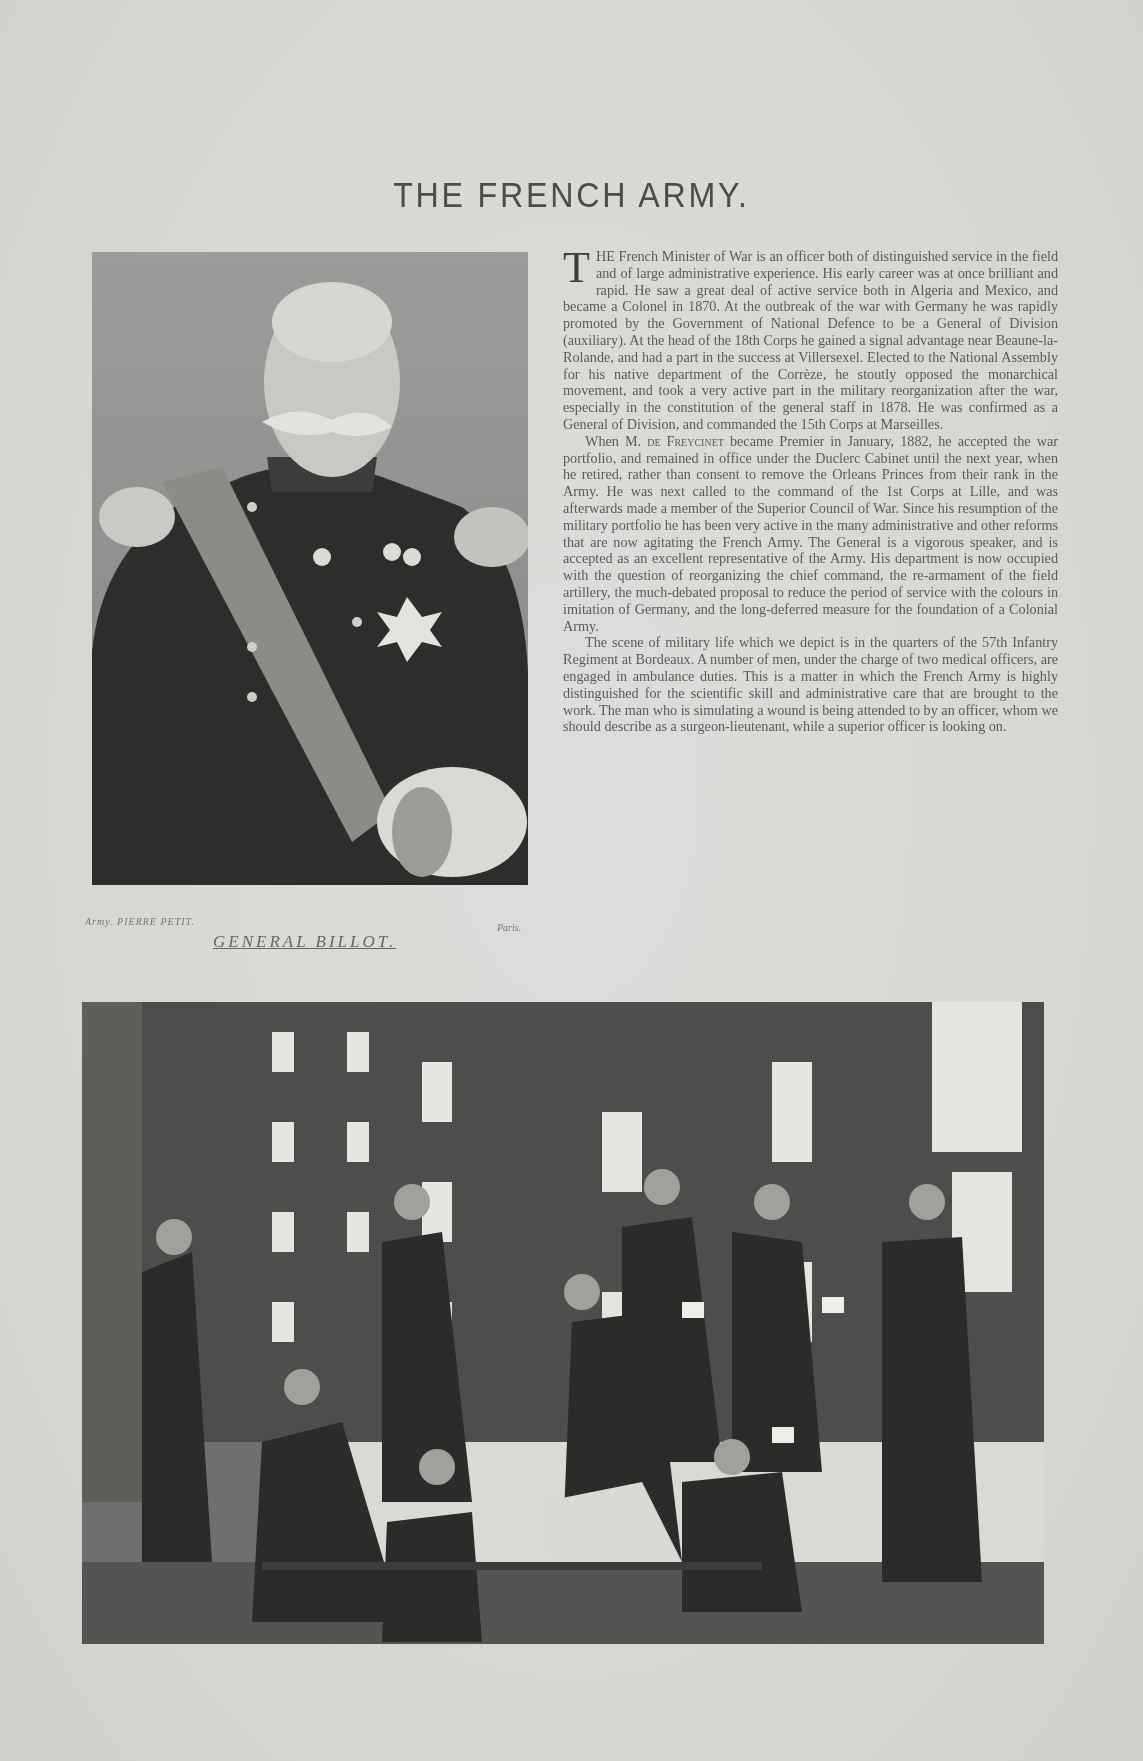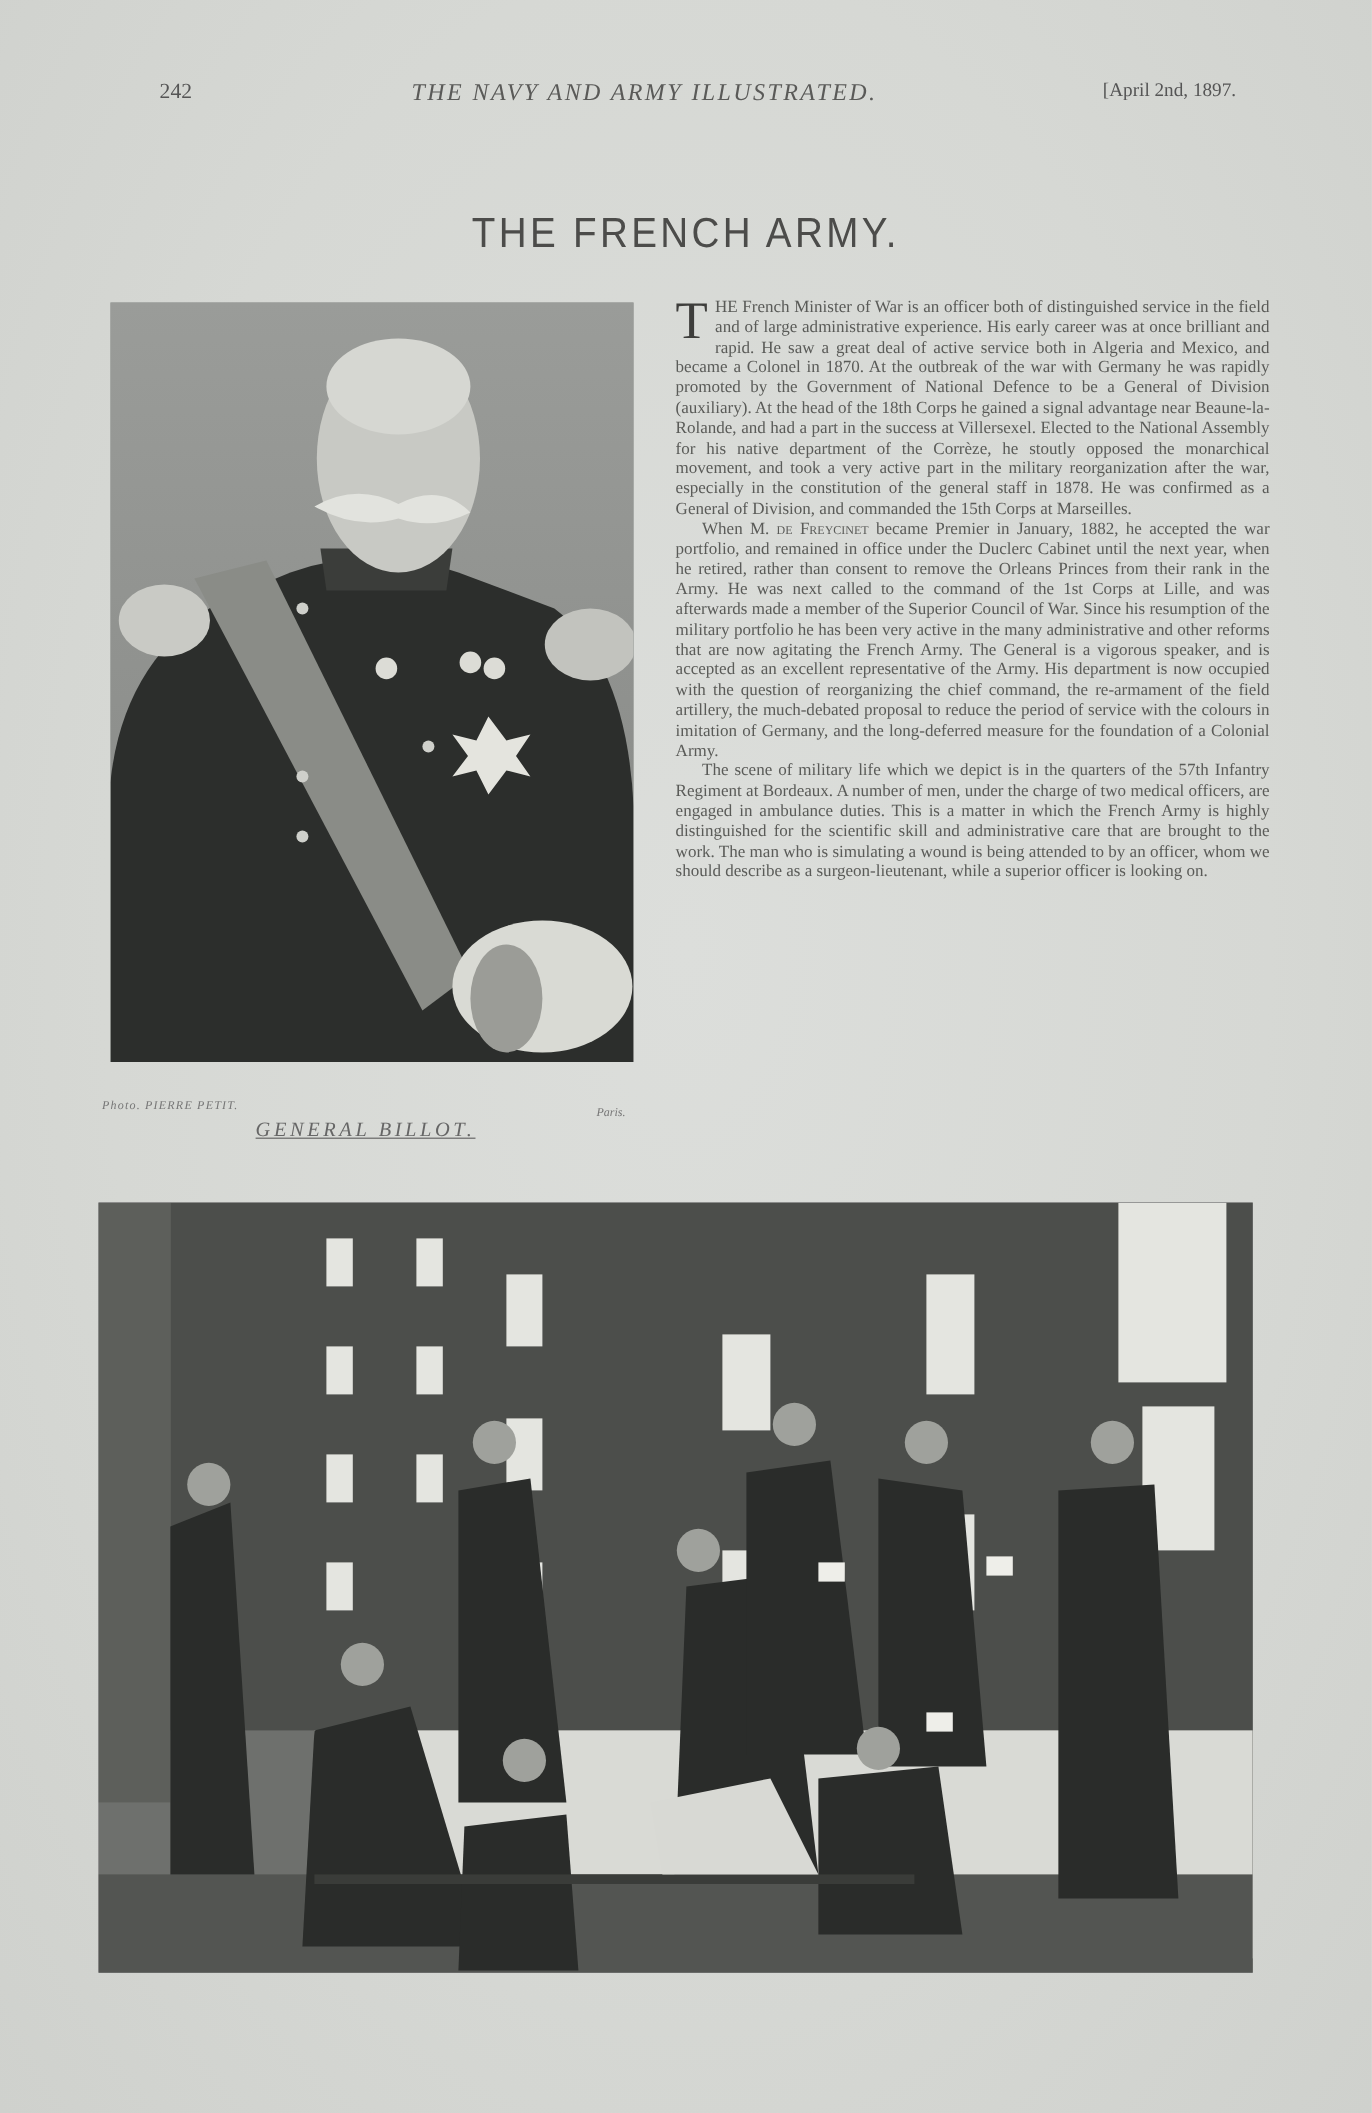--- a/index.html
+++ b/index.html
@@ -32,25 +32,20 @@
   .article .sc { font-variant:small-caps; }
   .infantry { position:absolute; left:82px; top:1002px; width:962px; height:642px; background:#777; overflow:hidden; }
   .infantry-caption { position:absolute; top:1655px; left:0; width:1143px; text-align:center;
     font-size:19px; font-style:italic; letter-spacing:3px; color:#5e5e5c; }
 </style>
 </head>
 <body>
 
 <div class="page">
 
-  <div class="running-head">
-    <span class="folio">242</span>
-    <span class="journal">THE NAVY AND ARMY ILLUSTRATED.</span>
-    <span class="issue-date">[April 2nd, 1897.</span>
-  </div>
 
   <h1 class="title">THE FRENCH ARMY.</h1>
 
   <div class="portrait" title="Portrait photograph of General Billot in dress uniform with sash, epaulettes and medals">
     <svg viewBox="0 0 436 633" preserveAspectRatio="none">
       <defs>
         <linearGradient id="bg1" x1="0" y1="0" x2="0" y2="1">
           <stop offset="0" stop-color="#9a9c99"></stop>
             <stop offset="1" stop-color="#858784"></stop>
         </linearGradient>
@@ -79,21 +74,21 @@
       <ellipse cx="360" cy="570" rx="75" ry="55" fill="#d9dad4"></ellipse>
       <ellipse cx="330" cy="580" rx="30" ry="45" fill="#9b9c97"></ellipse>
 
       <circle cx="160" cy="255" r="5" fill="#cfd0cb"></circle>
       <circle cx="160" cy="395" r="5" fill="#cfd0cb"></circle>
       <circle cx="160" cy="445" r="5" fill="#cfd0cb"></circle>
       <circle cx="265" cy="370" r="5" fill="#cfd0cb"></circle>
     </svg>
   </div>
 
-  <span class="photo-credit">Photo. PIERRE PETIT.</span>
+  <span class="photo-credit">Army. PIERRE PETIT.</span>
   <span class="photo-place">Paris.</span>
   <div class="portrait-caption">GENERAL BILLOT.</div>
 
   <div class="article">
     <p class="first">
       <span class="dropcap">T</span><span>HE French Minister of War is an officer both of distinguished service in the field and of large administrative experience. His early career was at once brilliant and rapid. He saw a great deal of active service both in Algeria and Mexico, and became a Colonel in 1870. At the outbreak of the war with Germany he was rapidly promoted by the Government of National Defence to be a General of Division (auxiliary). At the head of the 18th Corps he gained a signal advantage near Beaune-la-Rolande, and had a part in the success at Villersexel. Elected to the National Assembly for his native department of the Corrèze, he stoutly opposed the monarchical movement, and took a very active part in the military reorganization after the war, especially in the constitution of the general staff in 1878. He was confirmed as a General of Division, and commanded the 15th Corps at Marseilles.</span>
     </p>
     <p><span>When M. </span><span class="sc">de Freycinet</span><span> became Premier in January, 1882, he accepted the war portfolio, and remained in office under the Duclerc Cabinet until the next year, when he retired, rather than consent to remove the Orleans Princes from their rank in the Army. He was next called to the command of the 1st Corps at Lille, and was afterwards made a member of the Superior Council of War. Since his resumption of the military portfolio he has been very active in the many administrative and other reforms that are now agitating the French Army. The General is a vigorous speaker, and is accepted as an excellent representative of the Army. His department is now occupied with the question of reorganizing the chief command, the re-armament of the field artillery, the much-debated proposal to reduce the period of service with the colours in imitation of Germany, and the long-deferred measure for the foundation of a Colonial Army.</span></p>
     <p><span>The scene of military life which we depict is in the quarters of the 57th Infantry Regiment at Bordeaux. A number of men, under the charge of two medical officers, are engaged in ambulance duties. This is a matter in which the French Army is highly distinguished for the scientific skill and administrative care that are brought to the work. The man who is simulating a wound is being attended to by an officer, whom we should describe as a surgeon-lieutenant, while a superior officer is looking on.</span></p>
   </div>

